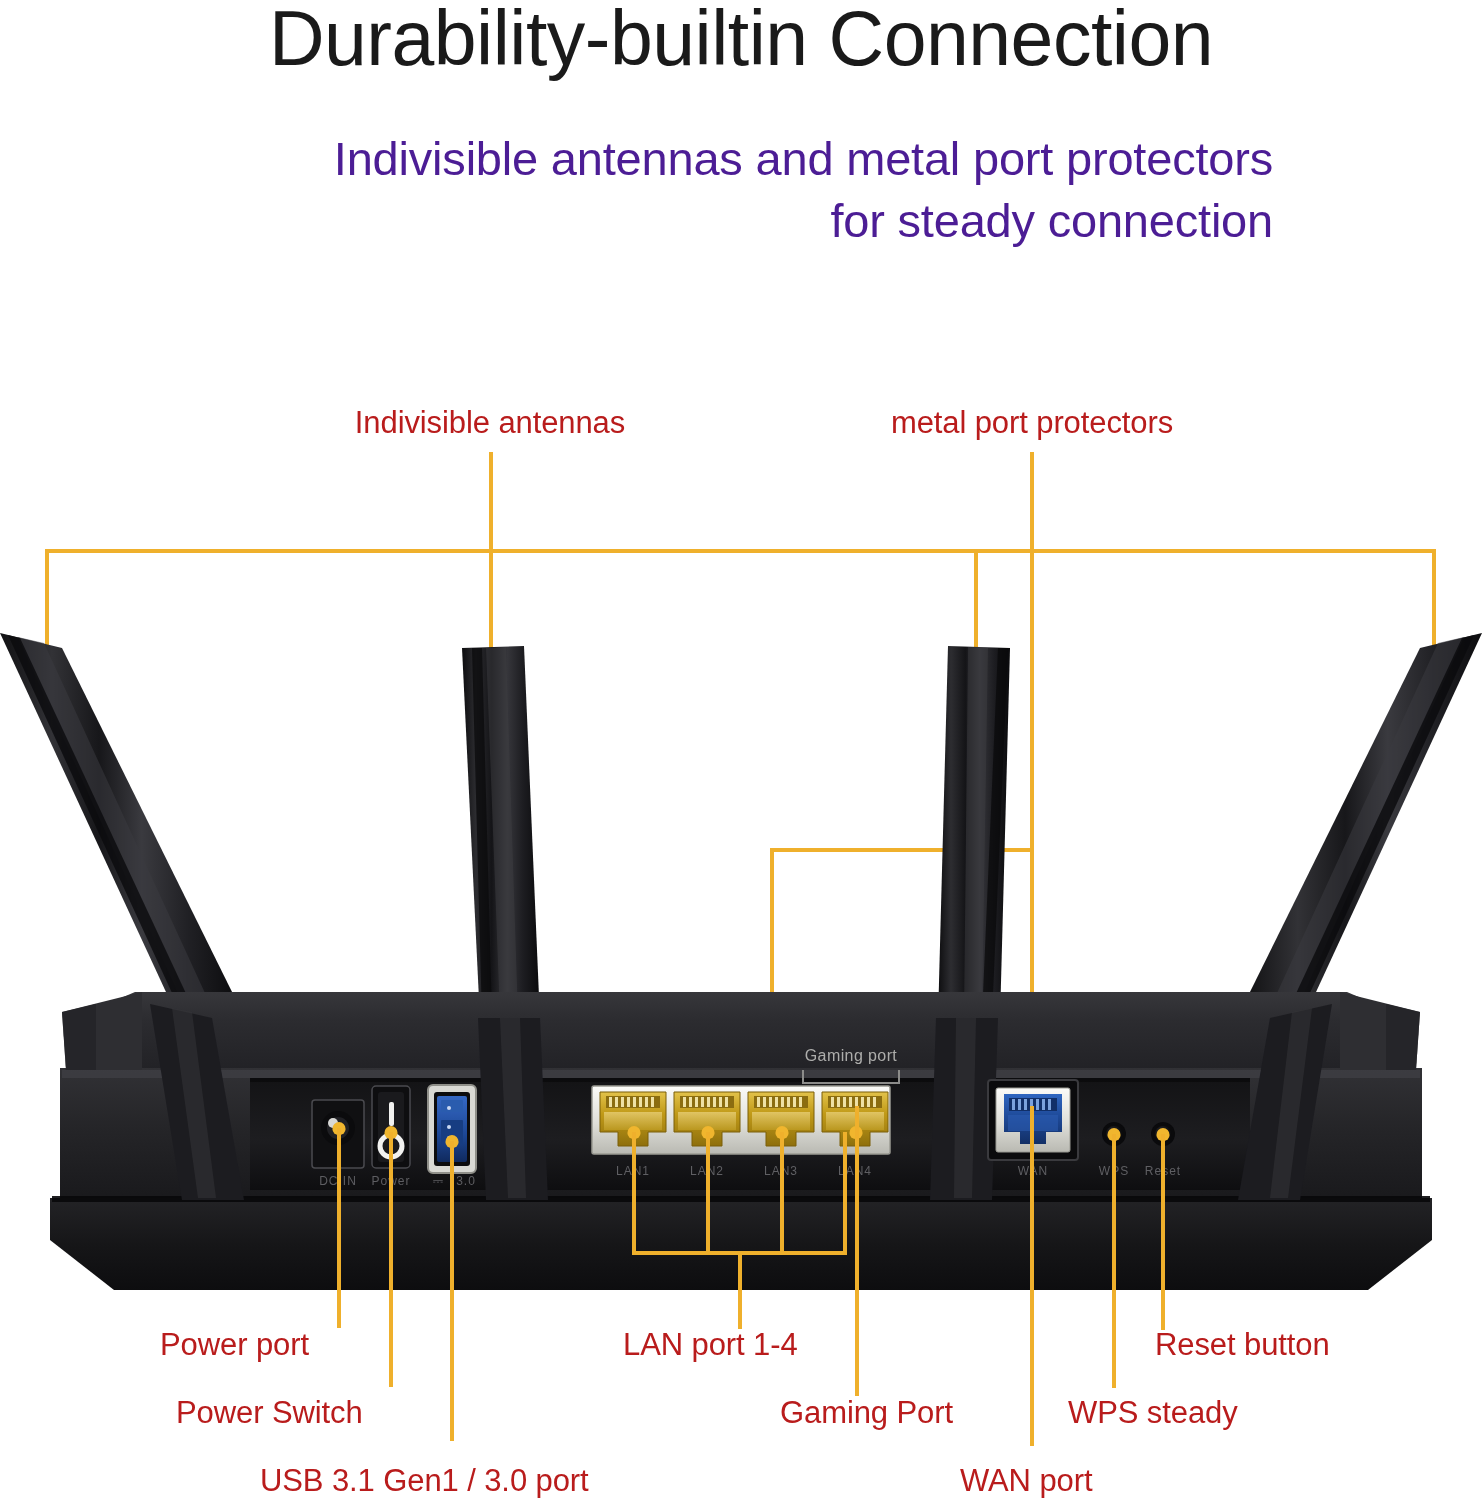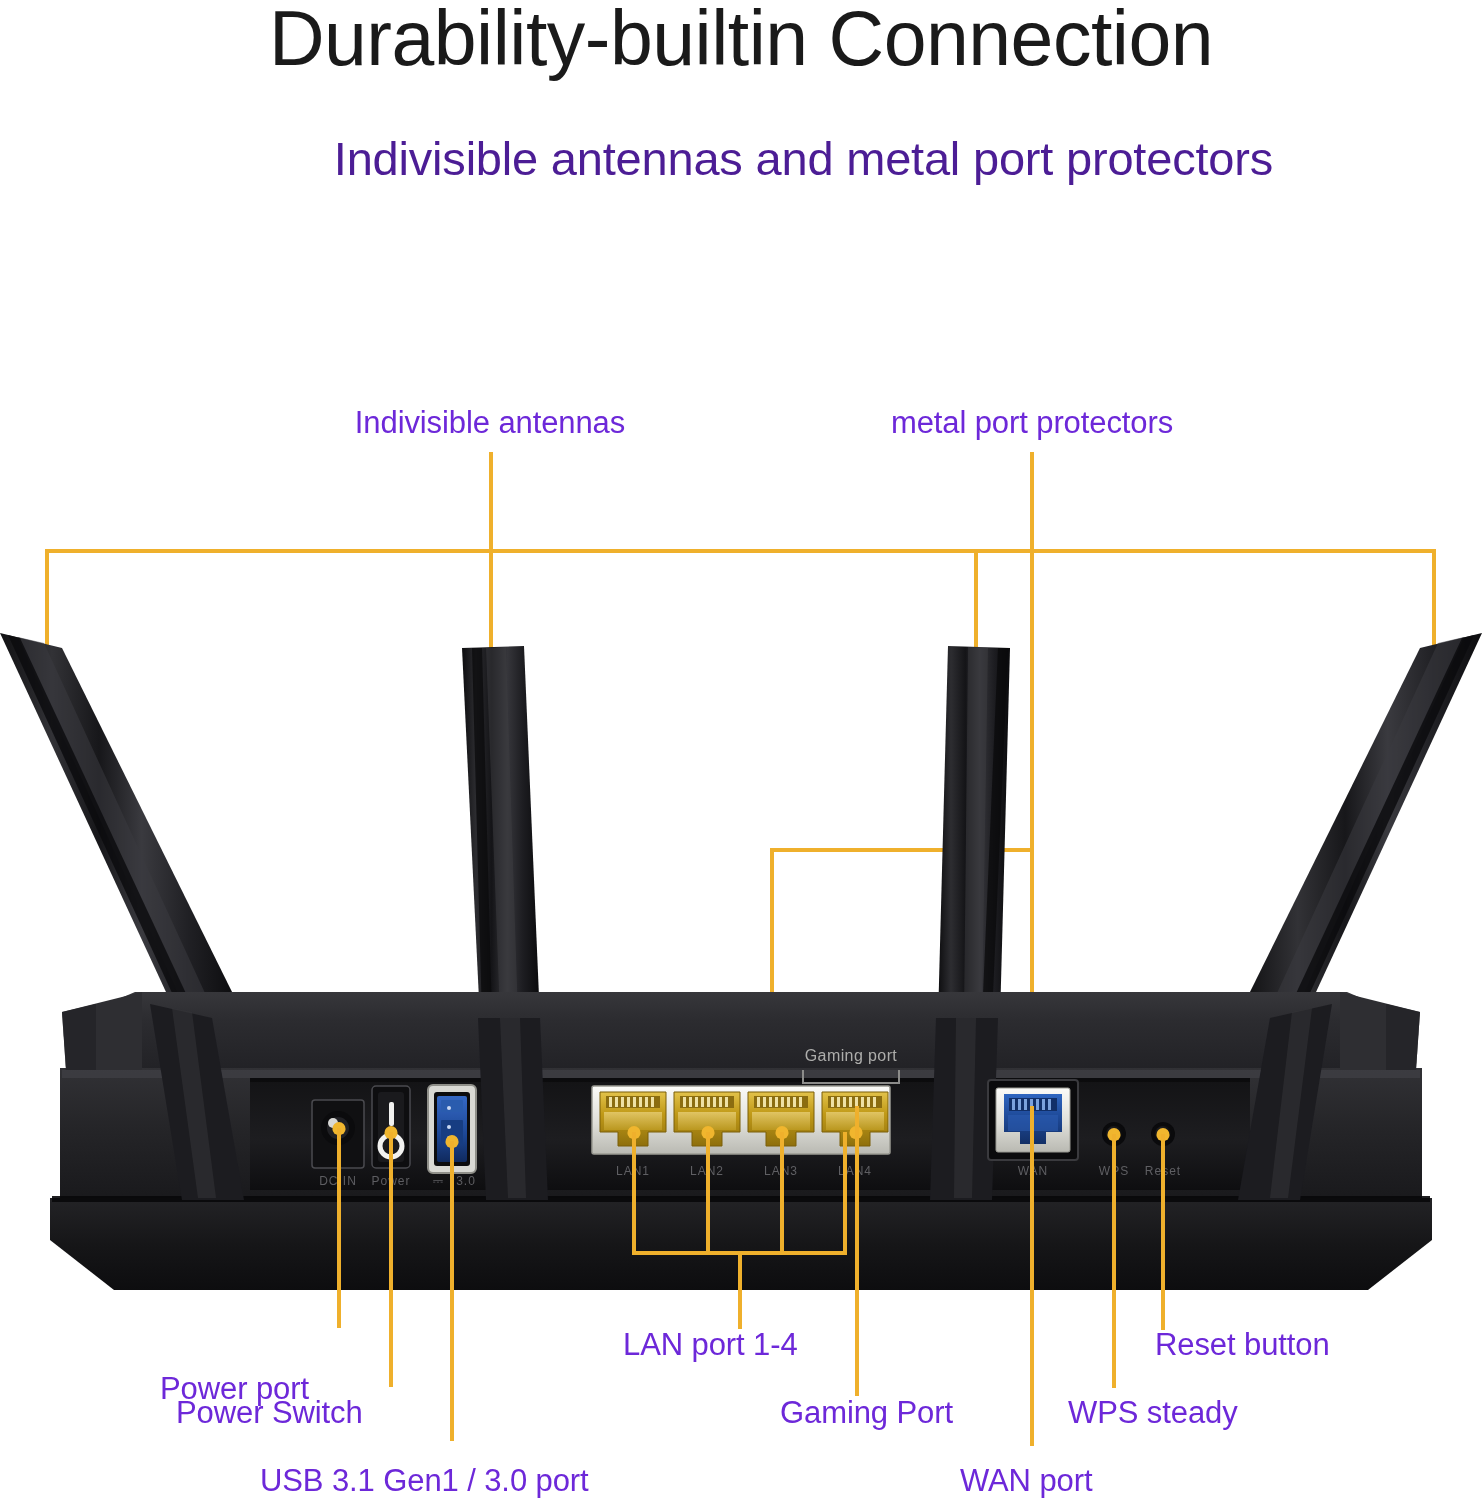--- a/index.html
+++ b/index.html
@@ -25,40 +25,41 @@
   .subtitle{
     position:absolute;left:50%;top:128px;transform:translateX(-50%);
     width:1290px;text-align:right;
     font-size:47px;line-height:1.32;
     font-weight:400;
     color:#4c1d95;
     letter-spacing:-0.2px;
   }
 
   
-  .lbl{position:absolute;font-size:31px;color:#6d28d9;white-space:nowrap;font-weight:400;letter-spacing:-0.1px;}
+  .lbl{position:absolute;font-size:31px;color:#b91c1c;white-space:nowrap;font-weight:400;letter-spacing:-0.1px;}
   .lbl.c{transform:translateX(-50%);}
 
   
   .vl{position:absolute;width:4px;background:#efb02c;}
   .hl{position:absolute;height:4px;background:#efb02c;}
   .dot{position:absolute;width:17px;height:17px;border-radius:50% 50% 45% 45%;background:#f0b62e;transform:translateX(-50%);}
   .dot.sm{width:13px;height:13px;}
 
   
   .router{position:absolute;left:0;top:600px;width:1482px;height:690px;}
 </style>
 </head>
 <body>
 
 <div class="stage">
 
   <div class="title">Durability-builtin Connection</div>
   <div class="subtitle">
     <span>Indivisible antennas and metal port protectors</span><br>
+    <span>for steady connection</span>
   </div>
 
   <div class="lbl c" style="left:490px;top:405px;">Indivisible antennas</div>
   <div class="lbl c" style="left:1032px;top:405px;">metal port protectors</div>
 
   <div class="vl" style="left:489px;top:452px;height:100px;"></div>
 
   <div class="hl" style="left:45px;top:549px;width:1390px;"></div>
 
   <div class="vl" style="left:45px;top:549px;height:118px;"></div>
@@ -375,21 +376,21 @@
   <div class="vl" style="left:855px;top:1106px;height:290px;"></div>
 
   <div class="vl" style="left:1030px;top:1106px;height:340px;"></div>
 
   <div class="dot sm" style="left:1114px;top:1128px;"></div>
   <div class="vl" style="left:1112px;top:1134px;height:254px;"></div>
 
   <div class="dot sm" style="left:1163px;top:1128px;"></div>
   <div class="vl" style="left:1161px;top:1134px;height:196px;"></div>
 
-  <div class="lbl" style="left:160px;top:1327px;margin-top:44px;">Power port</div>
+  <div class="lbl" style="left:160px;top:1327px;">Power port</div>
   <div class="lbl" style="left:176px;top:1395px;">Power Switch</div>
   <div class="lbl" style="left:260px;top:1463px;">USB 3.1 Gen1 / 3.0 port</div>
   <div class="lbl" style="left:623px;top:1327px;">LAN port 1-4</div>
   <div class="lbl" style="left:780px;top:1395px;">Gaming Port</div>
   <div class="lbl" style="left:960px;top:1463px;">WAN port</div>
   <div class="lbl" style="left:1068px;top:1395px;">WPS steady</div>
   <div class="lbl" style="left:1155px;top:1327px;">Reset button</div>
 
 </div>
 

